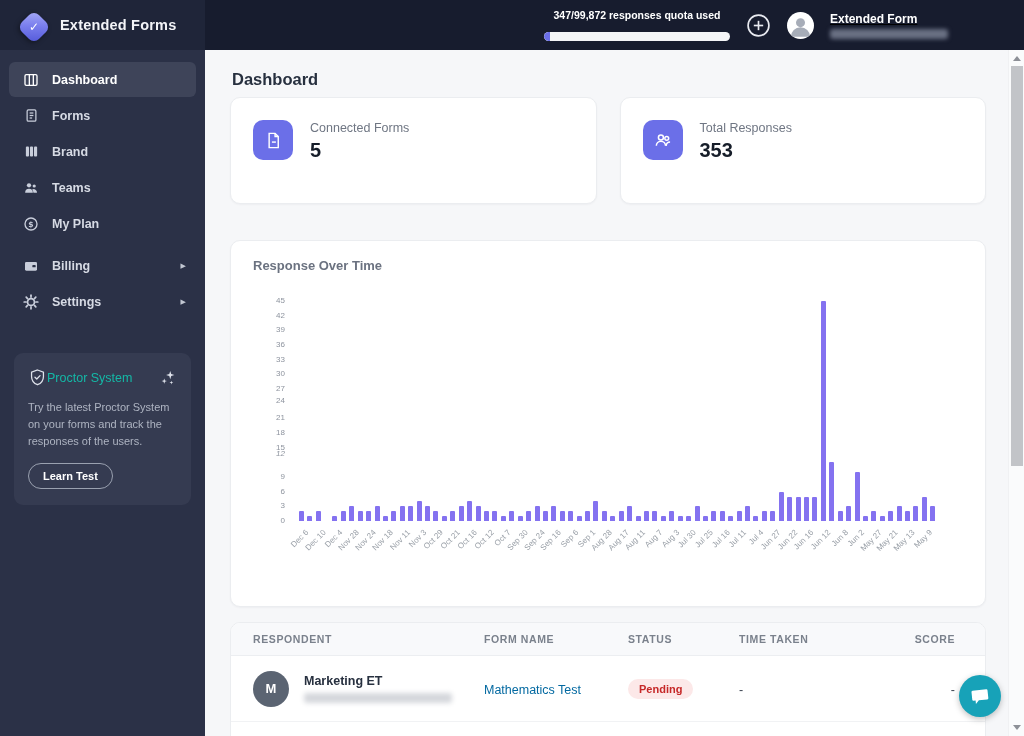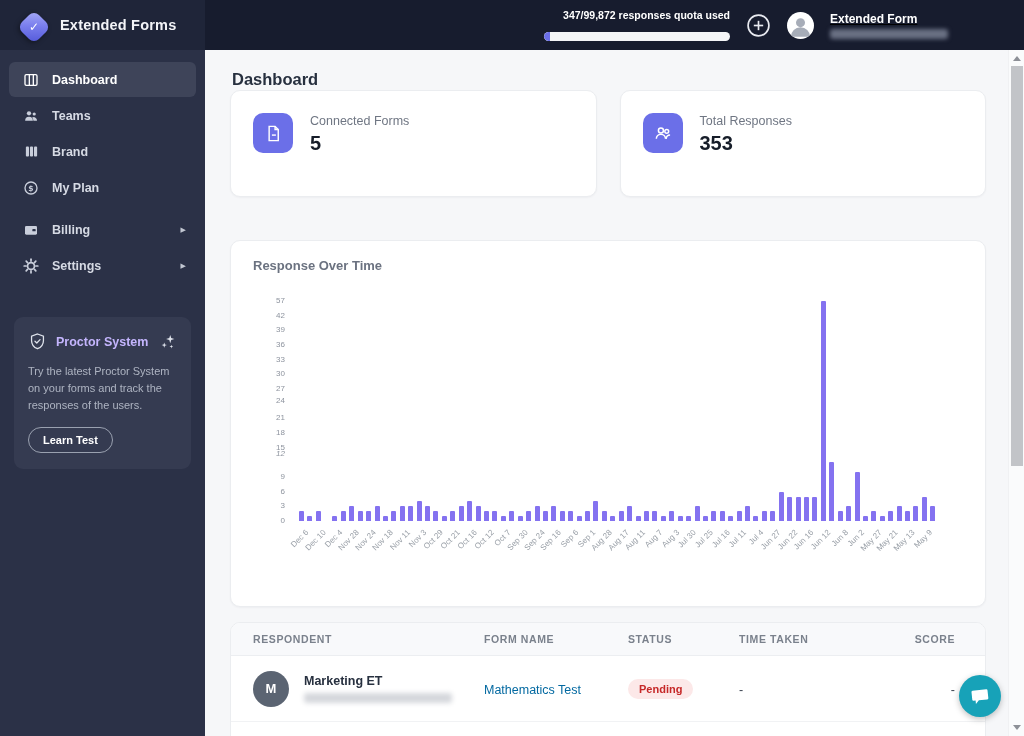--- a/index.html
+++ b/index.html
@@ -13,21 +13,21 @@
     align-items:center; padding-left:16px; flex:0 0 205px; }
   .logo-diamond { width:24px; height:24px; border-radius:7px; transform:rotate(45deg);
     background:linear-gradient(135deg,#a9adf7 0%,#7b80ee 45%,#5157d8 100%);
     display:flex; align-items:center; justify-content:center; margin:4px 14px 0 6px;
     box-shadow:0 2px 5px rgba(0,0,0,.4); }
   .logo-diamond span { transform:rotate(-45deg); color:#fff; font-size:12px; font-weight:bold; }
   .app-name { color:#f3f4f8; font-size:14.5px; font-weight:700; letter-spacing:.2px; }
   .header-right { flex:1; display:flex; align-items:center; justify-content:flex-end;
     padding-right:76px; gap:16px; }
   .quota-block { width:186px; }
-  .quota-text { color:#fff; font-size:10.5px; font-weight:700; text-align:right; margin-bottom:11px; }
+  .quota-text { color:#fff; font-size:10.5px; font-weight:700; text-align:center; margin-bottom:11px; }
   .quota-track { width:100%; height:9px; background:#f4f5f7; border-radius:5px; overflow:hidden; }
   .quota-fill { height:100%; background:#6b6fe8; border-radius:5px 0 0 5px; }
   .plus-btn { width:25px; height:25px; color:#e8eaf0; cursor:pointer; display:flex; }
   .hdr-avatar { width:27px; height:27px; border-radius:50%; background:#fff;
     overflow:hidden; display:flex; align-items:flex-end; justify-content:center; }
   .user-col { display:flex; flex-direction:column; gap:3px;text-decoration:underline; }
   .user-name { color:#fff; font-size:12px; font-weight:700; }
   .blur-bar { background:#697083; border-radius:3px; filter:blur(2px); }
   .user-email-blur { width:118px; height:10px; }
 
@@ -41,33 +41,33 @@
   .nav-item .nav-icon { width:18px; height:18px; margin-right:12px; display:flex;
     align-items:center; justify-content:center; color:#c9cedb; }
   .nav-item.active .nav-icon { color:#fff; }
   .nav-item .spacer { flex:1; }
   .nav-arrow { font-size:7px; color:#c2c7d2; }
   .nav-gap { height:6px; }
 
   .proctor-card { margin:34px 14px 0 14px; background:#353b51; border-radius:9px;
     padding:15px 14px 16px 14px; }
   .proctor-head { display:flex; align-items:center; }
-  .proctor-title { color:#c4b5fd; font-size:12.5px; font-weight:700; margin-left:9px; flex:1; }
+  .proctor-title { color:#14b8a6; font-size:12.5px; font-weight:400; margin-left:0; flex:1; }
   .proctor-desc { color:#aeb4c2; font-size:11px; line-height:1.55; margin-top:12px; }
   .learn-more-btn { margin-top:13px; display:inline-block; border:1px solid #9aa1b0;
     border-radius:15px; color:#fff; font-size:11px; font-weight:600;
     padding:6px 14px; background:transparent; cursor:pointer; }
 
   
   .main { position:absolute; left:205px; top:50px; width:803px; height:686px;
     background:#f6f7f9; }
   .page-title { position:absolute; left:27px; top:20px; font-size:16.5px;
     font-weight:700; color:#27303f; }
 
-  .stats-row { position:absolute; left:25px; top:40px; width:756px; display:flex; gap:23px;align-items:center; }
+  .stats-row { position:absolute; left:25px; top:47px; width:756px; display:flex; gap:23px;align-items:center; }
   .stat-card { flex:1; height:107px; background:#fff; border:1px solid #ebedf0;
     border-radius:10px; box-shadow:0 1px 2px rgba(16,24,40,.04); display:flex;
     padding:22px 0 0 22px; }
   .stat-icon { width:40px; height:40px; border-radius:10px; background:#6b6fe8;
     display:flex; align-items:center; justify-content:center; flex:0 0 40px;
     margin-right:17px; color:#fff; }
   .stat-label { font-size:12.5px; color:#6f7683; margin-top:1px; }
   .stat-value { font-size:20px; font-weight:700; color:#161d29; margin-top:4px; }
 
   .chart-card { position:absolute; left:25px; top:190px; width:756px; height:367px;
@@ -164,38 +164,49 @@
       <svg width="16" height="16" viewBox="0 0 24 24" fill="none" stroke="currentColor" stroke-width="2">
         <rect x="3" y="4" width="18" height="16" rx="2"></rect>
           <line x1="9.5" y1="4" x2="9.5" y2="20"></line>
           <line x1="15.5" y1="4" x2="15.5" y2="20"></line>
         </svg>
     </span>
     <span>Dashboard</span>
   </div>
   <div class="nav-item">
     <span class="nav-icon">
+      <svg width="15" height="15" viewBox="0 0 24 24" fill="none" stroke="currentColor" stroke-width="2">
+        <rect x="5" y="3" width="14" height="18" rx="2"></rect>
+          <line x1="9" y1="8" x2="15" y2="8"></line>
+          <line x1="9" y1="12" x2="15" y2="12"></line>
+          <line x1="9" y1="16" x2="13" y2="16"></line>
+        </svg>
+    </span>
+    <span>Forms</span>
+  </div>
+  <div class="nav-item">
+    <span class="nav-icon">
+      <svg width="15" height="15" viewBox="0 0 24 24" fill="currentColor">
+        <rect x="3" y="4" width="5" height="16" rx="1.5"></rect>
+          <rect x="9.5" y="4" width="5" height="16" rx="1.5"></rect>
+          <rect x="16" y="4" width="5" height="16" rx="1.5"></rect>
+        </svg>
+    </span>
+    <span>Brand</span>
+  </div>
+  <div class="nav-item">
+    <span class="nav-icon">
       <svg width="16" height="16" viewBox="0 0 24 24" fill="currentColor">
         <circle cx="9" cy="8" r="3.2"></circle>
           <path d="M3.2 19a5.8 5.8 0 0 1 11.6 0z"></path>
         <circle cx="16.8" cy="9" r="2.4"></circle>
           <path d="M15.6 19a7 7 0 0 0-2-4.6 4.9 4.9 0 0 1 7.4 4.6z"></path>
         </svg>
     </span>
     <span>Teams</span>
-  </div>
-  <div class="nav-item">
-    <span class="nav-icon">
-      <svg width="15" height="15" viewBox="0 0 24 24" fill="currentColor">
-        <rect x="3" y="4" width="5" height="16" rx="1.5"></rect>
-          <rect x="9.5" y="4" width="5" height="16" rx="1.5"></rect>
-          <rect x="16" y="4" width="5" height="16" rx="1.5"></rect>
-        </svg>
-    </span>
-    <span>Brand</span>
   </div>
   <div class="nav-item">
     <span class="nav-icon">
       <svg width="16" height="16" viewBox="0 0 24 24">
         <circle cx="12" cy="12" r="9" fill="none" stroke="currentColor" stroke-width="2"></circle>
         <text x="12" y="16.2" text-anchor="middle" font-size="11.5" font-weight="bold" fill="currentColor" font-family="DejaVu Sans, sans-serif">$</text>
         </svg>
     </span>
     <span>My Plan</span>
   </div>
@@ -294,21 +305,21 @@
         <span style="bottom: 69.3333px;">15</span>
         <span style="bottom: 84px;">18</span>
         <span style="bottom: 98.6667px;">21</span>
         <span style="bottom: 116px;">24</span>
         <span style="bottom: 128px;">27</span>
         <span style="bottom: 142.667px;">30</span>
         <span style="bottom: 157.333px;">33</span>
         <span style="bottom: 172px;">36</span>
         <span style="bottom: 186.667px;">39</span>
         <span style="bottom: 201.333px;">42</span>
-        <span style="bottom: 216px;">57</span>
+        <span style="bottom: 216px;">45</span>
       </div>
     <div class="chart-plot">
         <div class="chart-bar" style="left: 1.71053px; height: 9.77778px; background: rgb(132, 114, 240);"></div>
         <div class="chart-bar" style="left: 10.1316px; height: 4.88889px; background: rgb(132, 114, 240);"></div>
         <div class="chart-bar" style="left: 18.5526px; height: 9.77778px; background: rgb(132, 114, 240);"></div>
         <div class="chart-bar" style="left: 26.9737px; height: 0px; background: rgb(132, 114, 240);"></div>
         <div class="chart-bar" style="left: 35.3947px; height: 4.88889px; background: rgb(132, 114, 240);"></div>
         <div class="chart-bar" style="left: 43.8158px; height: 9.77778px; background: rgb(132, 114, 240);"></div>
         <div class="chart-bar" style="left: 52.2368px; height: 14.6667px; background: rgb(132, 114, 240);"></div>
         <div class="chart-bar" style="left: 60.6579px; height: 9.77778px; background: rgb(132, 114, 240);"></div>

